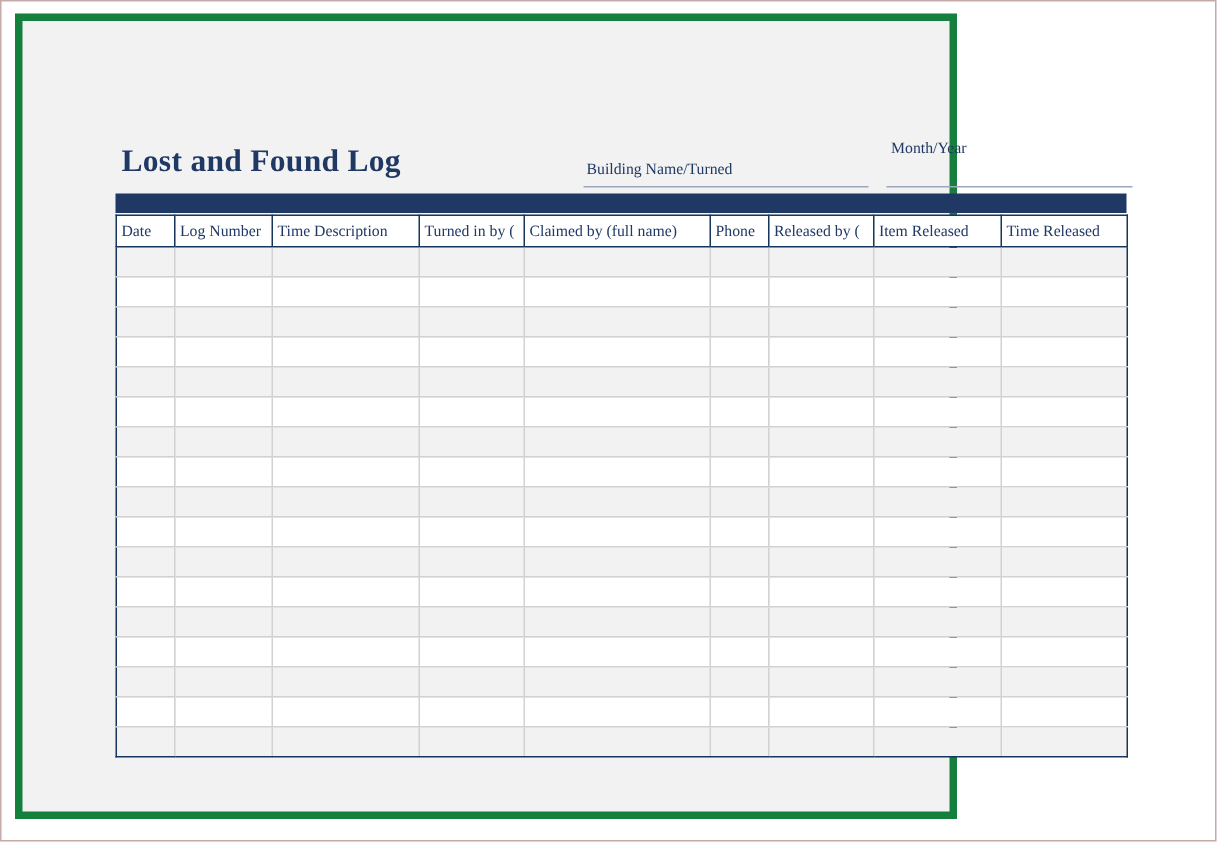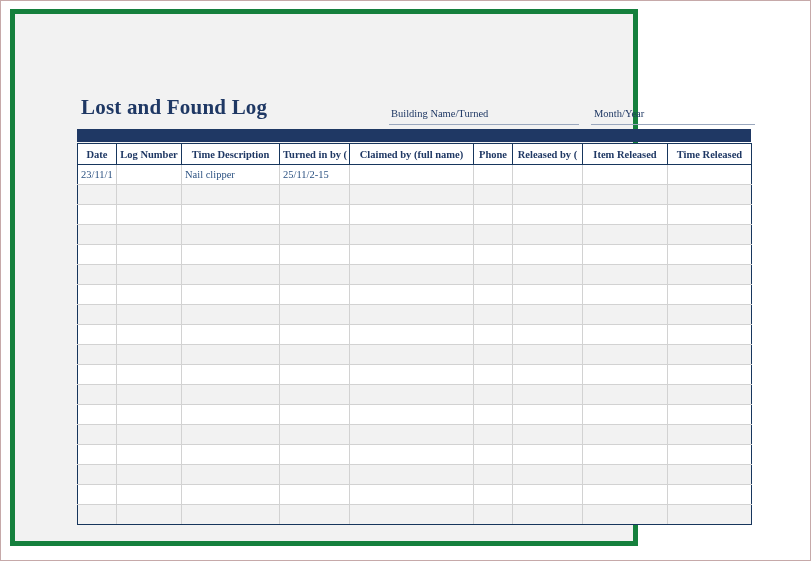--- a/index.html
+++ b/index.html
@@ -57,21 +57,21 @@
     color: #1f3864;
     white-space: nowrap;
   }
   .field-line {
     position: absolute;
     border-bottom: 1px solid #9aa7bd;
     height: 0;
   }
   #field-building { left: 320px; top: 26px; }
   #field-building-line { left: 318px; top: 42px; width: 190px; }
-  #field-month { left: 523px; top: 26px; }
+  #field-month { left: 523px; top: 12px; }
   #field-month-line { left: 520px; top: 42px; width: 164px; }
 
   
   #navy-bar {
     position: absolute;
     left: 6px;
     top: 47px;
     width: 674px;
     height: 13px;
     background: #1f3864;
@@ -84,22 +84,22 @@
     top: 61px;
     width: 674px;
     border-collapse: collapse;
     table-layout: fixed;
   }
   th {
     height: 20px;
     background: #ffffff;
     color: #1f3864;
     font-size: 10.5px;
-    font-weight: bold;
-    text-align: center;
+    font-weight: normal;
+    text-align: left;
     padding: 0 3px;
     border: 1px solid #17365d;
     white-space: nowrap;
     overflow: hidden;
   }
   td {
     height: 19px;
     border: 1px solid #d2d2d2;
     border-left: 1px solid #d2d2d2;
     padding: 0 3px;
@@ -162,31 +162,20 @@
             <th>Time Description</th>
             <th>Turned in by (</th>
             <th>Claimed by (full name)</th>
             <th>Phone</th>
             <th>Released by (</th>
             <th>Item Released</th>
             <th class="last">Time Released</th>
           </tr>
         </thead>
         <tbody id="table-body">
-            <tr class="data-row">
-              <td class="first">23/11/1</td>
-              <td></td>
-              <td>Nail clipper</td>
-              <td>25/11/2-15</td>
-              <td></td>
-              <td></td>
-              <td></td>
-              <td></td>
-              <td class="last"></td>
-            </tr>
             <tr class="alt">
               <td class="first"></td>
               <td></td>
               <td></td>
               <td></td>
               <td></td>
               <td></td>
               <td></td>
               <td></td>
               <td class="last"></td>

